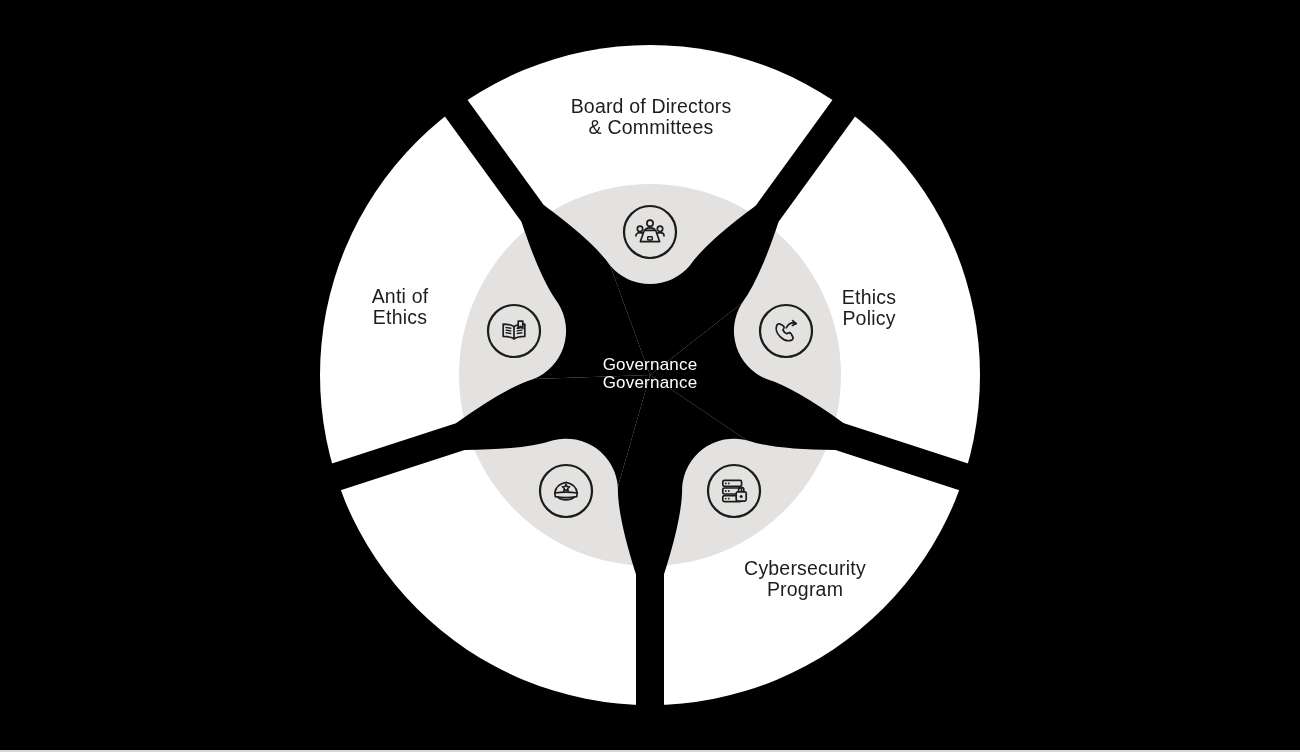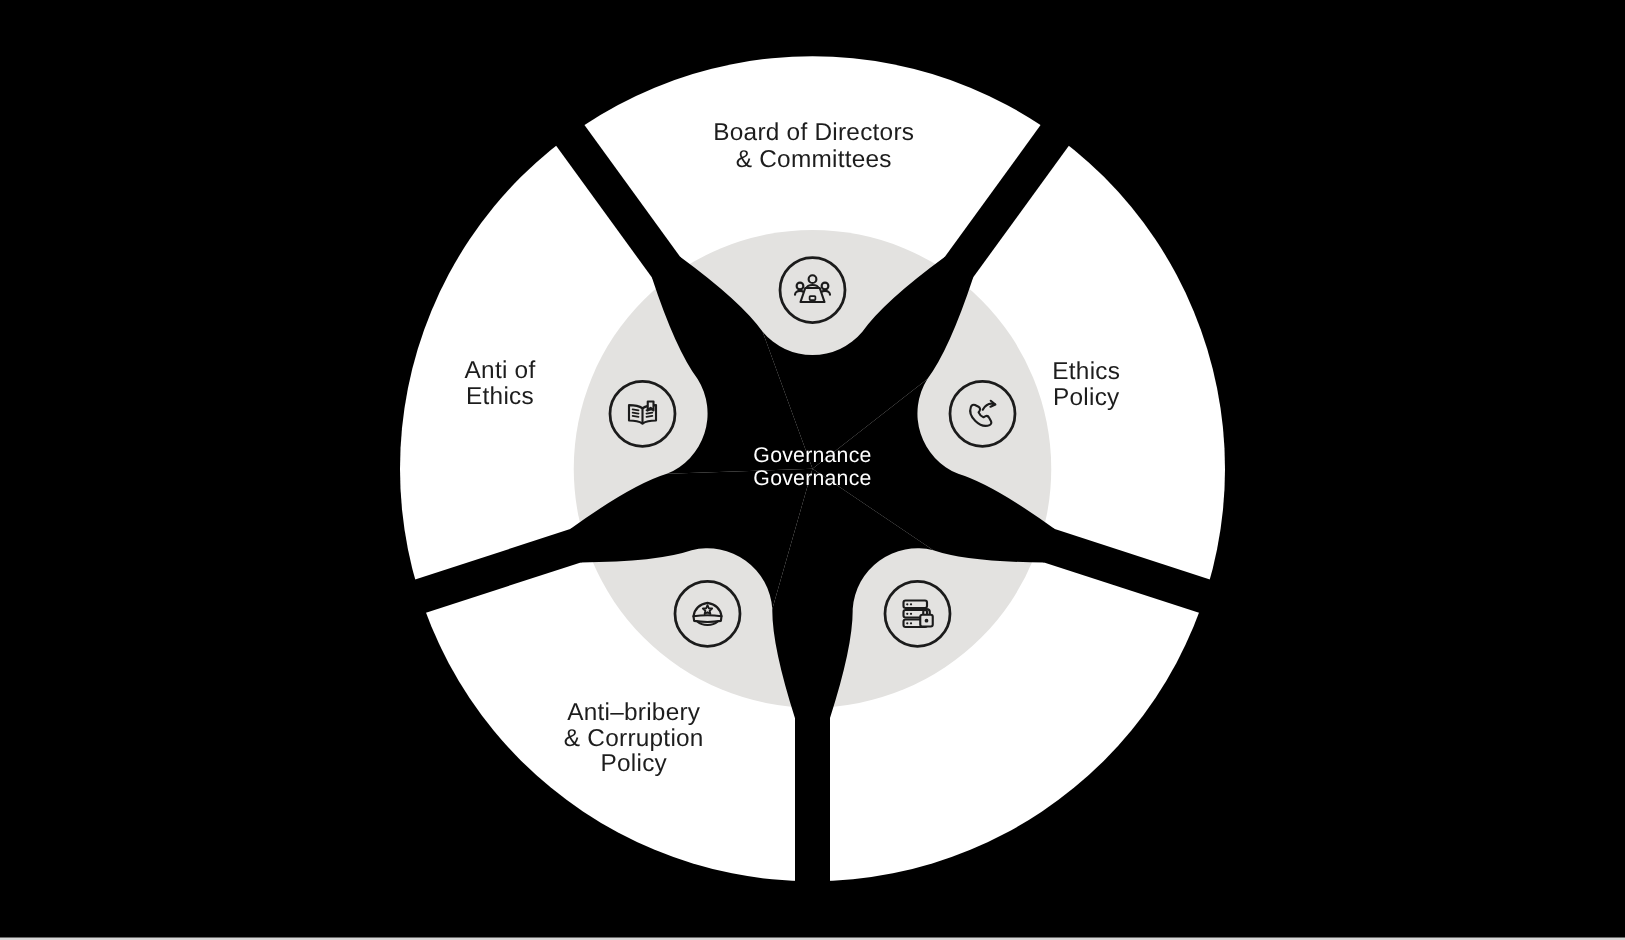--- a/index.html
+++ b/index.html
@@ -140,26 +140,25 @@
   <div class="seg-label" style="left:651px; top:117px;">
     <span>Board of Directors</span>
     <span>&amp; Committees</span>
   </div>
 
   <div class="seg-label" style="left:853px; top:308px;margin-left:16px;">
     <span>Ethics</span>
     <span>Policy</span>
   </div>
 
+  <div class="seg-label" style="left:805px; top:579px;">
+    <span>Cybersecurity</span>
+    <span>Program</span>
+  </div>
 
-  <div class="seg-label" style="left:507px; top:591px;">
-    <span>Anti–bribery</span>
-    <span>&amp; Corruption</span>
-    <span>Policy</span>
-  </div>
 
   <div class="seg-label" style="left:400px; top:307px;">
     <span>Anti of</span>
     <span>Ethics</span>
   </div>
 
   <div class="center-title" style="left:650px; top:374px;">
     <span>Governance</span>
     <span>Governance</span>
   </div>

